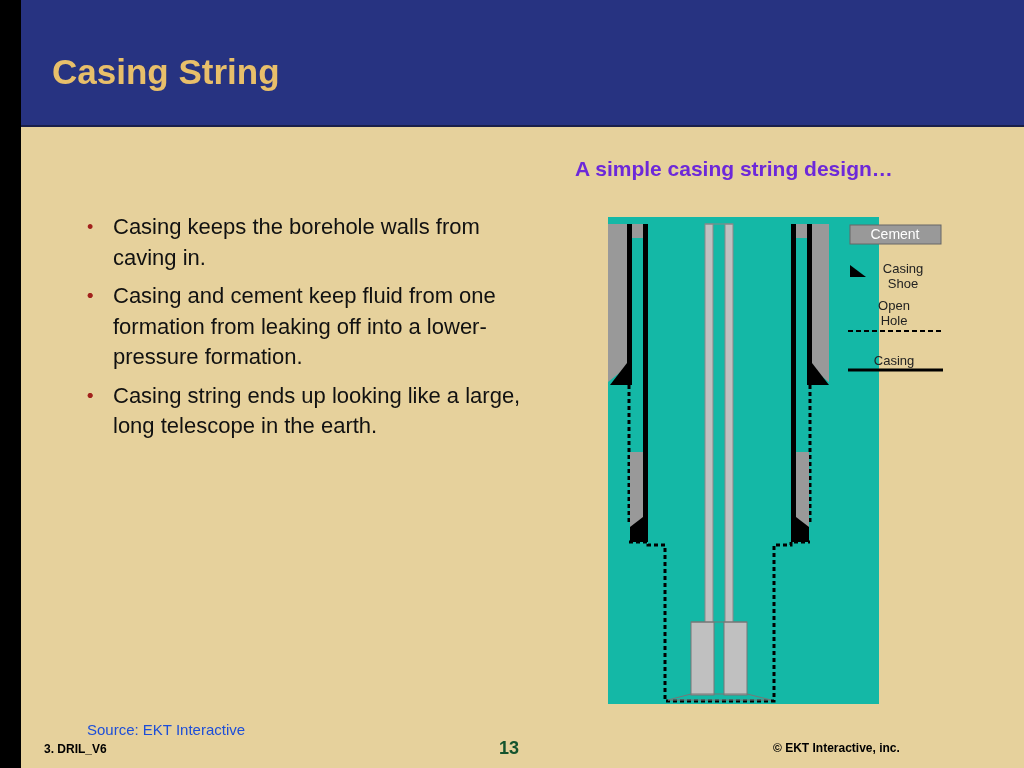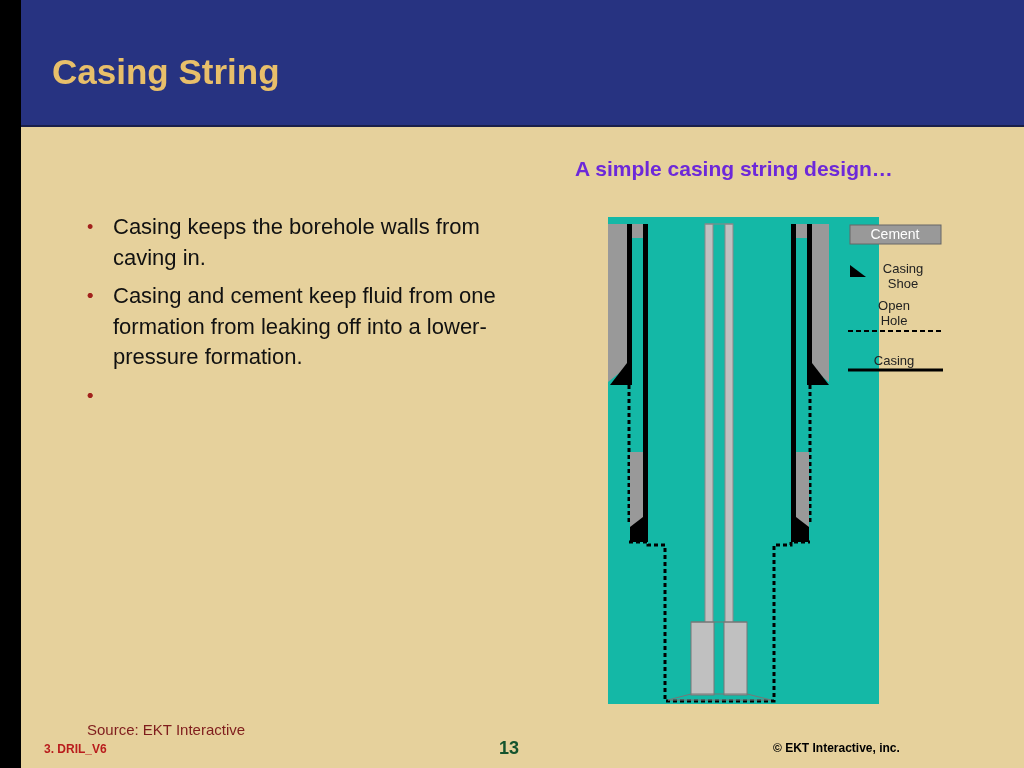--- a/index.html
+++ b/index.html
@@ -36,25 +36,25 @@
     .bullets li .dot {
       position: absolute; left: 1px; top: 0; color: #a1211c; font-size: 18px;
     }
     .diagram {
       position: absolute; left: 608px; top: 203px; width: 271px; height: 487px;
       background: #14b8a6;
       margin-top: 14px;
     }
     .source {
       position: absolute; left: 87px; top: 721px;
-      color: #7f1d1d; font-size: 15px;
+      color: #1d4ed8; font-size: 15px;
     }
     .footer-left {
       position: absolute; left: 44px; top: 742px;
-      color: #b91c1c; font-size: 12px; font-weight: bold;
+      color: #000000; font-size: 12px; font-weight: bold;
     }
     .footer-page {
       position: absolute; left: 499px; top: 738px;
       color: #14532d; font-size: 18px; font-weight: bold;
     }
     .footer-right {
       position: absolute; left: 773px; top: 741px;
       color: #000000; font-size: 12px; font-weight: bold;
     }
     svg text { font-family: "Liberation Sans", sans-serif; }
@@ -68,21 +68,21 @@
   <div class="title">Casing String</div>
 </div>
 
 <div class="subtitle">A simple casing string design…</div>
 
 <ul class="bullets">
   <li><span class="dot">•</span><span>Casing keeps the borehole walls from caving in.</span></li>
   <li><span class="dot">•</span></li>
   <li><span class="dot">•</span><span>Casing and cement keep fluid from one formation from leaking off into a lower-pressure formation.</span></li>
   <li><span class="dot">•</span></li>
-  <li><span class="dot">•</span></li>
+  <li><span class="dot">•</span><span>Casing string ends up looking like a large, long telescope in the earth.</span></li>
 </ul>
 
 <div class="diagram">
   <svg width="339" height="487" viewBox="0 0 339 487" xmlns="http://www.w3.org/2000/svg">
 
     <g>
 
       <polygon points="0,7 19,7 19,150 0,165" fill="#999"></polygon>
 
       <polygon points="19,146 19,168 2,168" fill="#000"></polygon>

